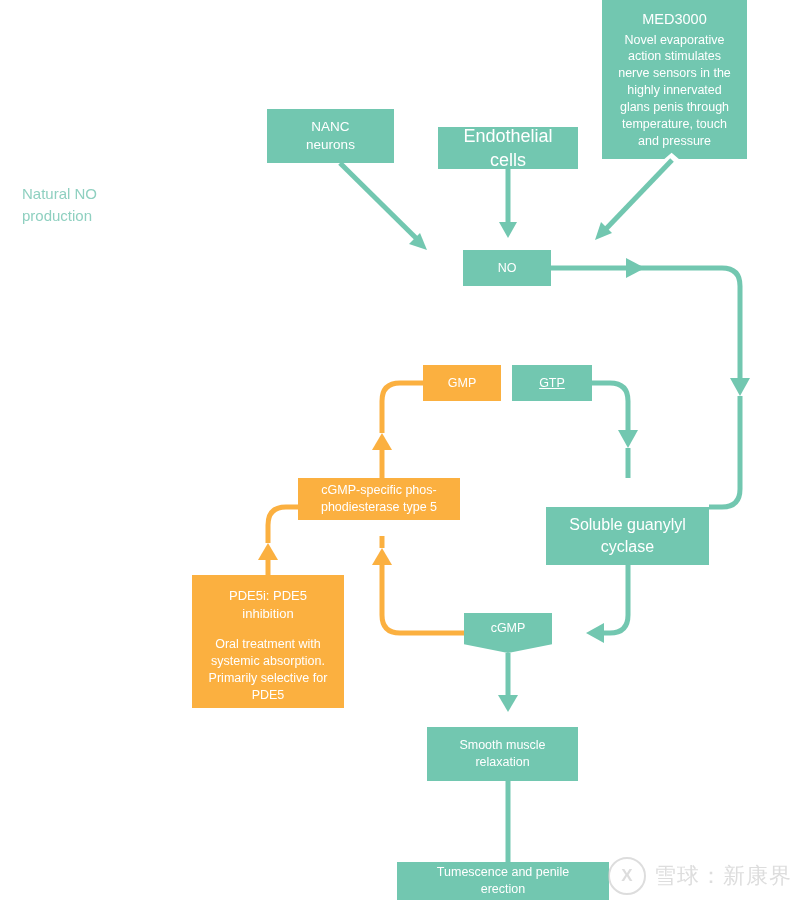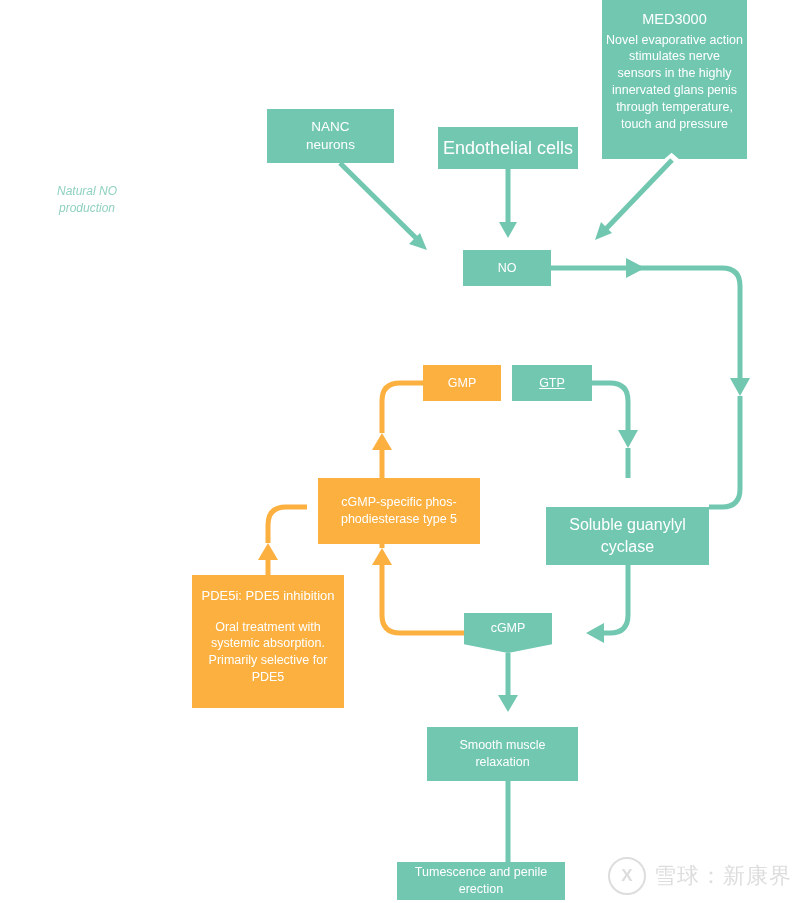--- a/index.html
+++ b/index.html
@@ -23,56 +23,55 @@
   .node{
     position:absolute;
     box-sizing:border-box;
     display:flex;
     flex-direction:column;
     align-items:center;
     justify-content:center;
     text-align:center;
     color:#ffffff;
     line-height:1.35;
-    padding:4px 4px;
+    padding:4px 16px;
     z-index:3;
   }
   .teal{ background:#72c7b0; }
   .amber{ background:#fbb040; }
 
   .n-nanc{      left:267px; top:109px; width:127px; height:54px; font-size:13.5px; }
   .n-endo{      left:438px; top:127px; width:140px; height:42px; font-size:18px; }
   .n-med3000{   left:602px; top:0px;   width:145px; height:159px; font-size:12.5px;
                 justify-content:flex-start; padding-top:10px;
                 clip-path:polygon(0 0,100% 0,100% 100%,53% 100%,48% 96%,43% 100%,0 100%); }
   .n-med3000 .ttl{ font-size:14.5px; margin-bottom:2px; }
   .n-no{        left:463px; top:250px; width:88px; height:36px; font-size:12.5px;text-align:right; }
   .n-gmp{       left:423px; top:365px; width:78px; height:36px; font-size:12.5px; }
   .n-gtp{       left:512px; top:365px; width:80px; height:36px; font-size:12.5px;text-decoration:underline; }
-  .n-pde5{      left:318px; top:478px; width:162px; height:66px; font-size:12.5px; }
+  .n-pde5{      left:298px; top:478px; width:162px; height:42px; font-size:12.5px; }
   .n-sgc{       left:546px; top:478px; width:163px; height:58px; font-size:16px;margin-top:29px; }
   .n-pde5i{     left:192px; top:575px; width:152px; height:133px; font-size:12.5px;
                 justify-content:flex-start; padding-top:12px; }
   .n-pde5i .ttl{ font-size:13px; margin-bottom:14px; }
   .n-cgmp{      left:464px; top:613px; width:88px; height:40px; font-size:12.5px;
                 justify-content:flex-start; padding-top:7px;
                 clip-path:polygon(0 0,100% 0,100% 78%,50% 100%,0 78%); }
   .n-smooth{    left:427px; top:727px; width:151px; height:54px; font-size:12.5px; }
-  .n-tumes{    left:397px; top:862px; width:168px; height:38px; font-size:12.5px; }
+  .n-tumes{    left:397px; top:862px; width:212px; height:38px; font-size:12.5px; }
 
   .side-label{
     position:absolute;
     left:22px; top:183px;
     width:130px;
     color:#8fd0c0;
-    font-size:12px;
+    font-size:15px;
     line-height:1.45;
-    text-align:center;
+    text-align:left;
     z-index:3;
-    font-style:italic;
   }
   .top-crumb{
     position:absolute;
     left:176px; top:-4px;
     font-size:10px;
     color:#d8d8d8;
     letter-spacing:.5px;
     z-index:3;
   }
   

